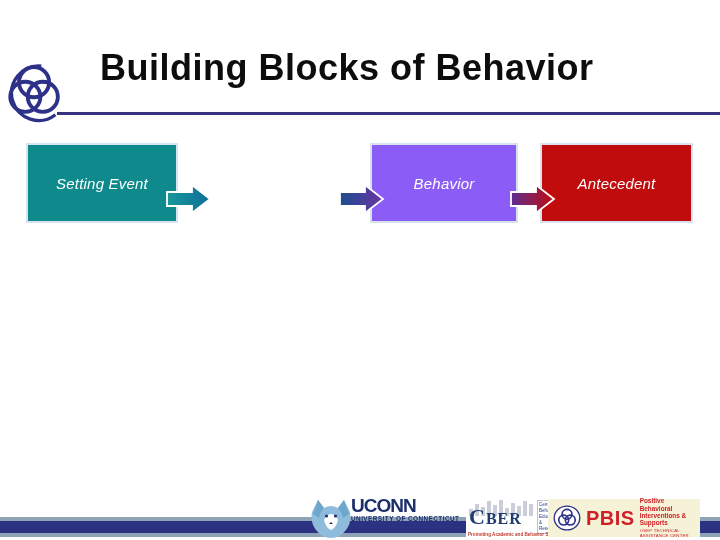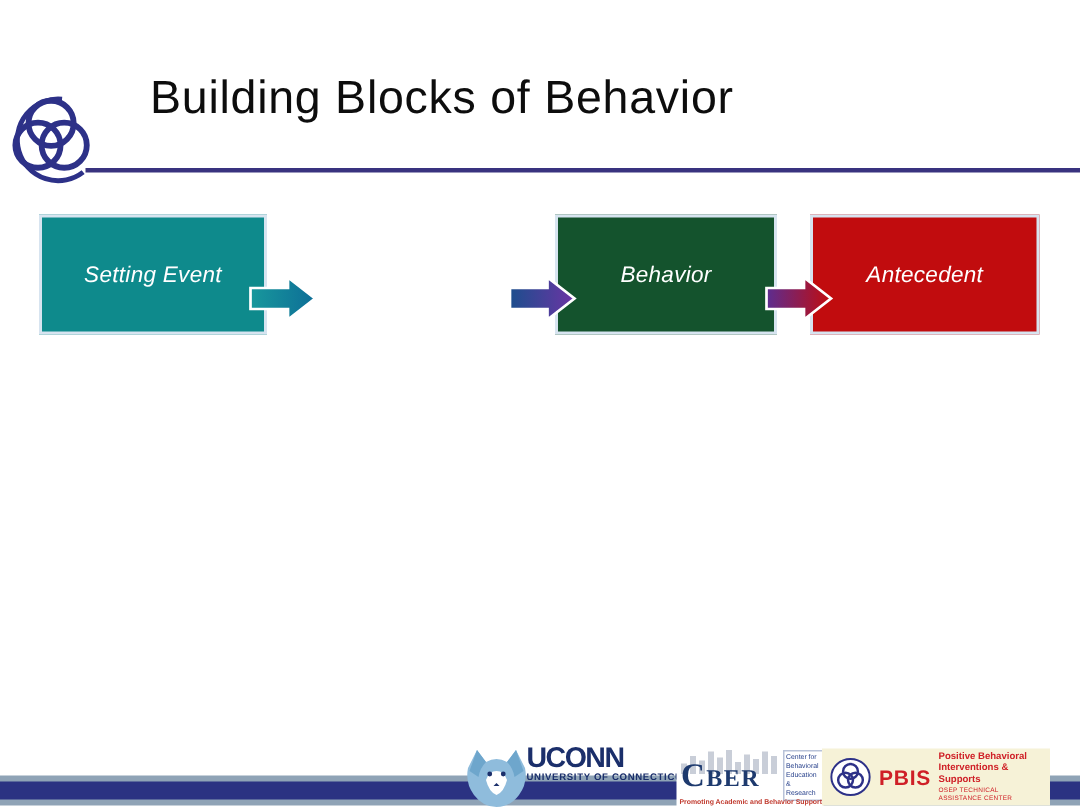--- a/index.html
+++ b/index.html
@@ -4,21 +4,21 @@
 <style>
   html,body{margin:0;padding:0;background:#e8e8e8;}
   .slide{
     position:relative;width:720px;height:540px;background:#ffffff;
     overflow:hidden;font-family:"Liberation Sans",sans-serif;
   }
   
   .rings-logo{position:absolute;left:2px;top:53px;width:68px;height:72px;}
   .page-title{
     position:absolute;left:100px;top:47px;margin:0;
-    font-size:31px;font-weight:normal;color:#0d0d0d;letter-spacing:.5px;
+    font-size:36px;font-weight:bold;color:#0d0d0d;letter-spacing:.5px;
     font-family:"Liberation Sans",sans-serif;white-space:nowrap;
   }
   .title-rule{position:absolute;left:57px;top:112px;width:663px;height:2.5px;background:#39337f;}
   
   .bb-box{
     position:absolute;top:143px;height:80px;box-sizing:border-box;
     border:2px solid #d7e4f0;display:flex;align-items:center;justify-content:center;font-style:italic;
   }
   .bb-box .bb-label{color:#ffffff;font-size:15px;letter-spacing:.2px;}
   .box-1{left:26px;width:152px;}
@@ -31,35 +31,35 @@
   .arrow-3{left:510px;}
   
   .band-gray{position:absolute;left:0;top:517px;width:720px;height:20px;background:#8fa3b6;}
   .band-navy{position:absolute;left:0;top:521px;width:720px;height:12px;background:#2b3282;}
   
   .husky-logo{position:absolute;left:308px;top:492px;width:46px;height:48px;z-index:3;}
   .uconn{position:absolute;left:351px;top:496px;z-index:3;line-height:1;}
   .uconn-word{font-size:19px;font-weight:800;color:#1b2f6b;letter-spacing:-1px;line-height:1;}
   .uconn-sub{font-size:6.4px;color:#1b2f6b;letter-spacing:.45px;margin-top:1px;font-weight:bold;}
   
-  .cber-card{position:absolute;left:451px;top:497px;width:98px;height:41px;background:#ffffff;z-index:3;}
+  .cber-card{position:absolute;left:466px;top:497px;width:98px;height:41px;background:#ffffff;z-index:3;}
   .cber-skyline{position:absolute;left:3px;top:2px;width:66px;height:17px;display:flex;align-items:flex-end;gap:2px;}
   .cber-skyline i{display:block;background:#c9ced8;width:4px;}
   .cber-word{position:absolute;left:3px;top:7px;font-family:"Liberation Serif",serif;font-size:16px;color:#1e3a6e;letter-spacing:1px;font-weight:bold;}
   .cber-word .bigc{font-size:22px;}
   .cber-side{position:absolute;right:0;top:3px;width:27px;box-sizing:border-box;border:1px solid #b8c2d8;padding:1px 1px;font-size:4.6px;line-height:1.3;color:#27408b;background:#fff;}
   .cber-side span{display:block;}
   .cber-tagline{position:absolute;left:2px;bottom:1px;font-size:4.6px;color:#c03a2e;white-space:nowrap;font-weight:bold;}
   
   .pbis-card{
     position:absolute;left:548px;top:499px;width:152px;height:38px;background:#f6f2d7;
     z-index:3;display:flex;align-items:center;padding:0 5px;box-sizing:border-box;gap:5px;
   }
   .pbis-icon{width:28px;height:28px;flex:0 0 auto;}
-  .pbis-word{font-size:14px;font-weight:bold;color:#cf2027;letter-spacing:.5px;flex:0 0 auto;}
+  .pbis-word{font-size:20px;font-weight:bold;color:#cf2027;letter-spacing:.5px;flex:0 0 auto;}
   .pbis-text{display:flex;flex-direction:column;line-height:1.15;}
   .pbis-line{font-size:6.4px;font-weight:bold;color:#cf2027;}
   .pbis-sub{font-size:4.3px;color:#cf2027;margin-top:2px;letter-spacing:.2px;}
 </style>
 </head>
 <body>
 
 <div class="slide">
 
   <svg class="rings-logo" viewBox="0 0 70 72">
@@ -68,21 +68,21 @@
     <circle cx="24" cy="44" r="15.5" fill="none" stroke="#2d3188" stroke-width="4"></circle>
     <circle cx="42" cy="44" r="15.5" fill="none" stroke="#2d3188" stroke-width="4"></circle>
   </svg>
 
   <h1 class="page-title">Building Blocks of Behavior</h1>
   <div class="title-rule"></div>
 
   <div class="bb-box box-1" style="background: rgb(14, 138, 140);">
     <span class="bb-label">Setting Event</span>
   </div>
-  <div class="bb-box box-3" style="background: #14532d;">
+  <div class="bb-box box-3" style="background: #8b5cf6;">
     <span class="bb-label">Behavior</span>
   </div>
   <div class="bb-box box-4" style="background: rgb(193, 12, 14);">
     <span class="bb-label">Antecedent</span>
   </div>
 
   <svg class="bb-arrow arrow-1" viewBox="0 0 46 32">
     <defs>
         <linearGradient id="grad1" x1="0" y1="0" x2="1" y2="0">
       <stop offset="0" stop-color="#18989c"></stop>

